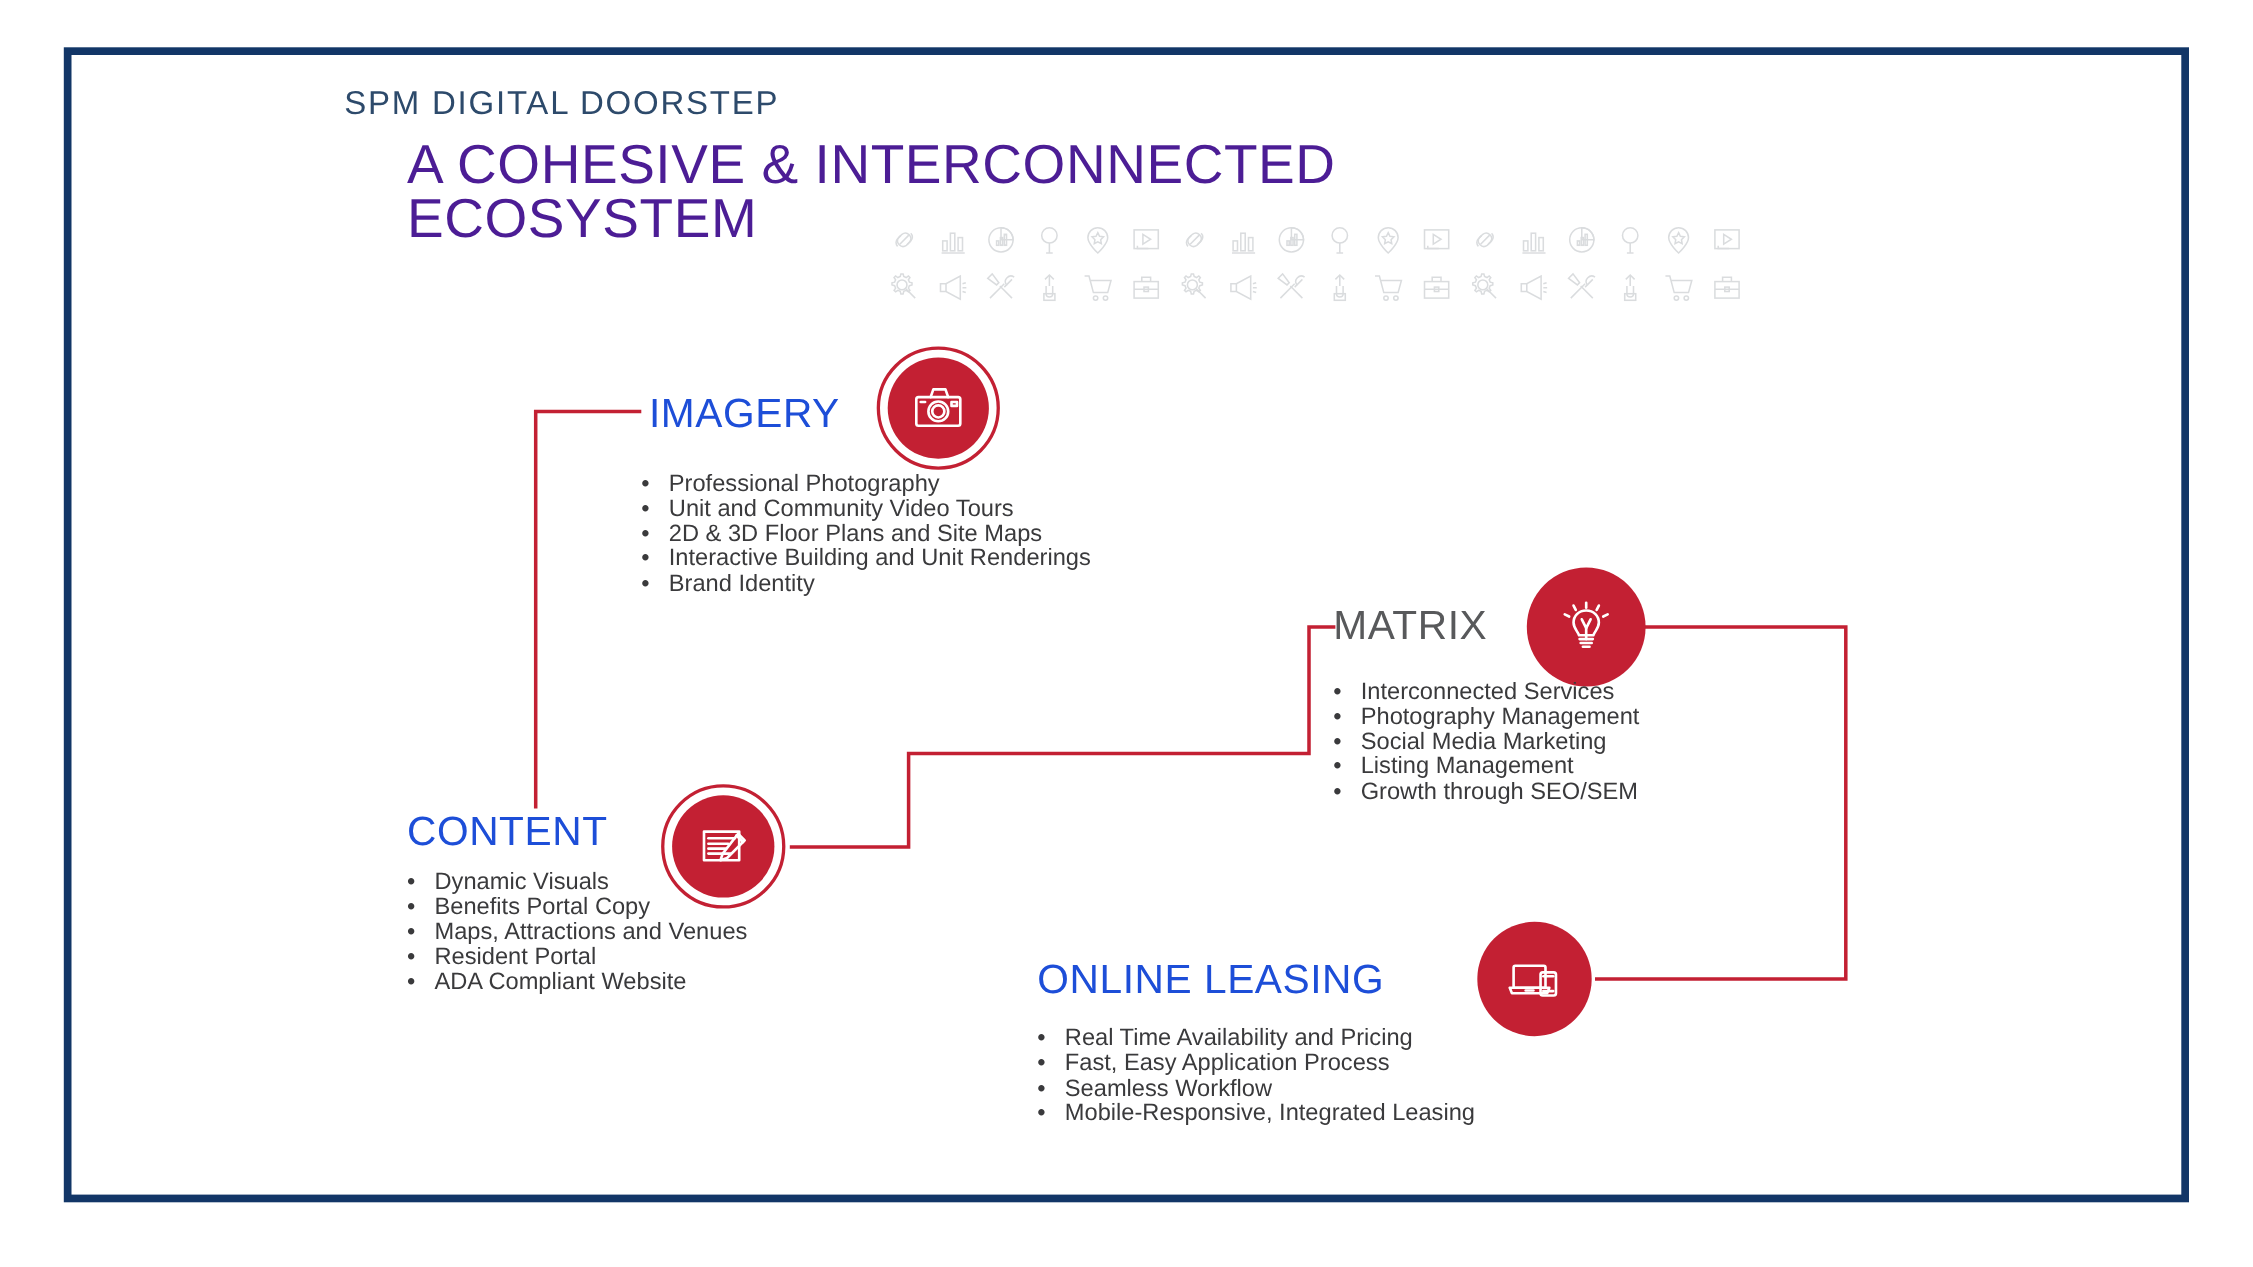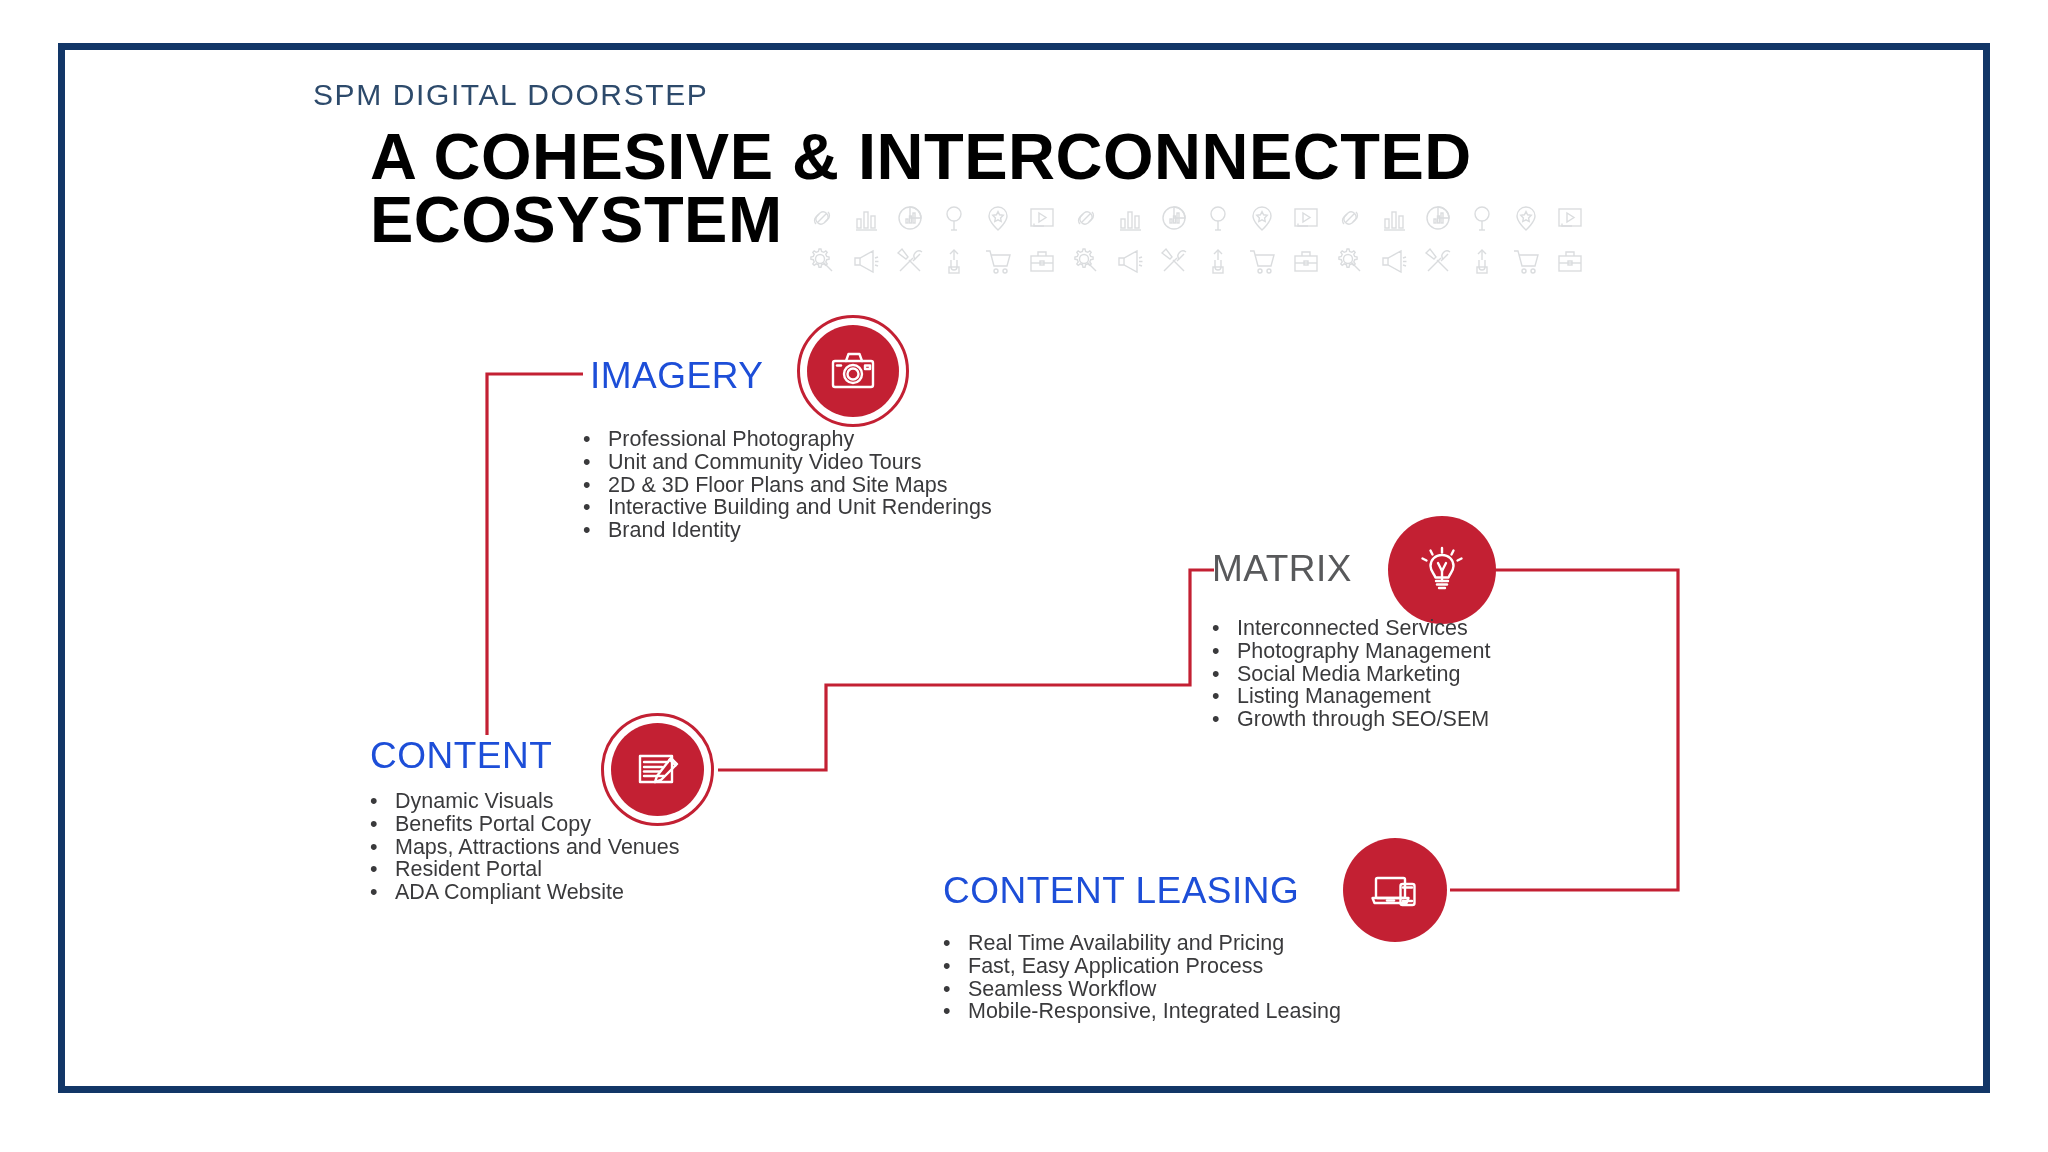--- a/index.html
+++ b/index.html
@@ -28,25 +28,25 @@
     left:313px; top:78px;
     font-size:30px;
     letter-spacing:1.6px;
     color:#2d4a6b;
     font-weight:400;
     white-space:nowrap;
   }
   #headline {
     position:absolute;
     left:370px; top:125px;
-    font-size:65px;
+    font-size:50px;
     line-height:0.97;
     letter-spacing:0.5px;
-    color:#000000;
-    font-weight:700;
+    color:#4c1d95;
+    font-weight:400;
     white-space:pre;
   }
   
   #icon-pattern {
     position:absolute;
     left:800px; top:196px;
     width:865px; height:86px;
     display:grid;
     grid-template-rows:1fr 1fr;
     grid-auto-flow:column;
@@ -528,21 +528,21 @@
       <li>
         <span class="dot">•</span>
         <span class="txt">Listing Management</span>
       </li>
       <li>
         <span class="dot">•</span>
         <span class="txt">Growth through SEO/SEM</span>
       </li>
     </ul>
 
-  <div class="sec-title navy" style="left:943px; top:870px;">CONTENT LEASING</div>
+  <div class="sec-title navy" style="left:943px; top:870px;">ONLINE LEASING</div>
   <div class="node-circle" id="circle-leasing" style="left:1343px; top:838px; width:104px; height:104px;">
     <span>
       <svg width="56" height="56" viewBox="0 0 56 56">
         <rect x="9" y="16" width="29" height="20" rx="1.5"></rect>
         <path d="M5.5 36 L41.5 36 L39.5 41 L7.5 41 Z"></path>
         <path d="M20 38.5 L27 38.5"></path>
         <rect x="33.5" y="22" width="14" height="21" rx="2" fill="#c32033"></rect>
         <path d="M36 25.5 L45 25.5"></path>
         <path d="M36 39 L45 39"></path>
       </svg>

